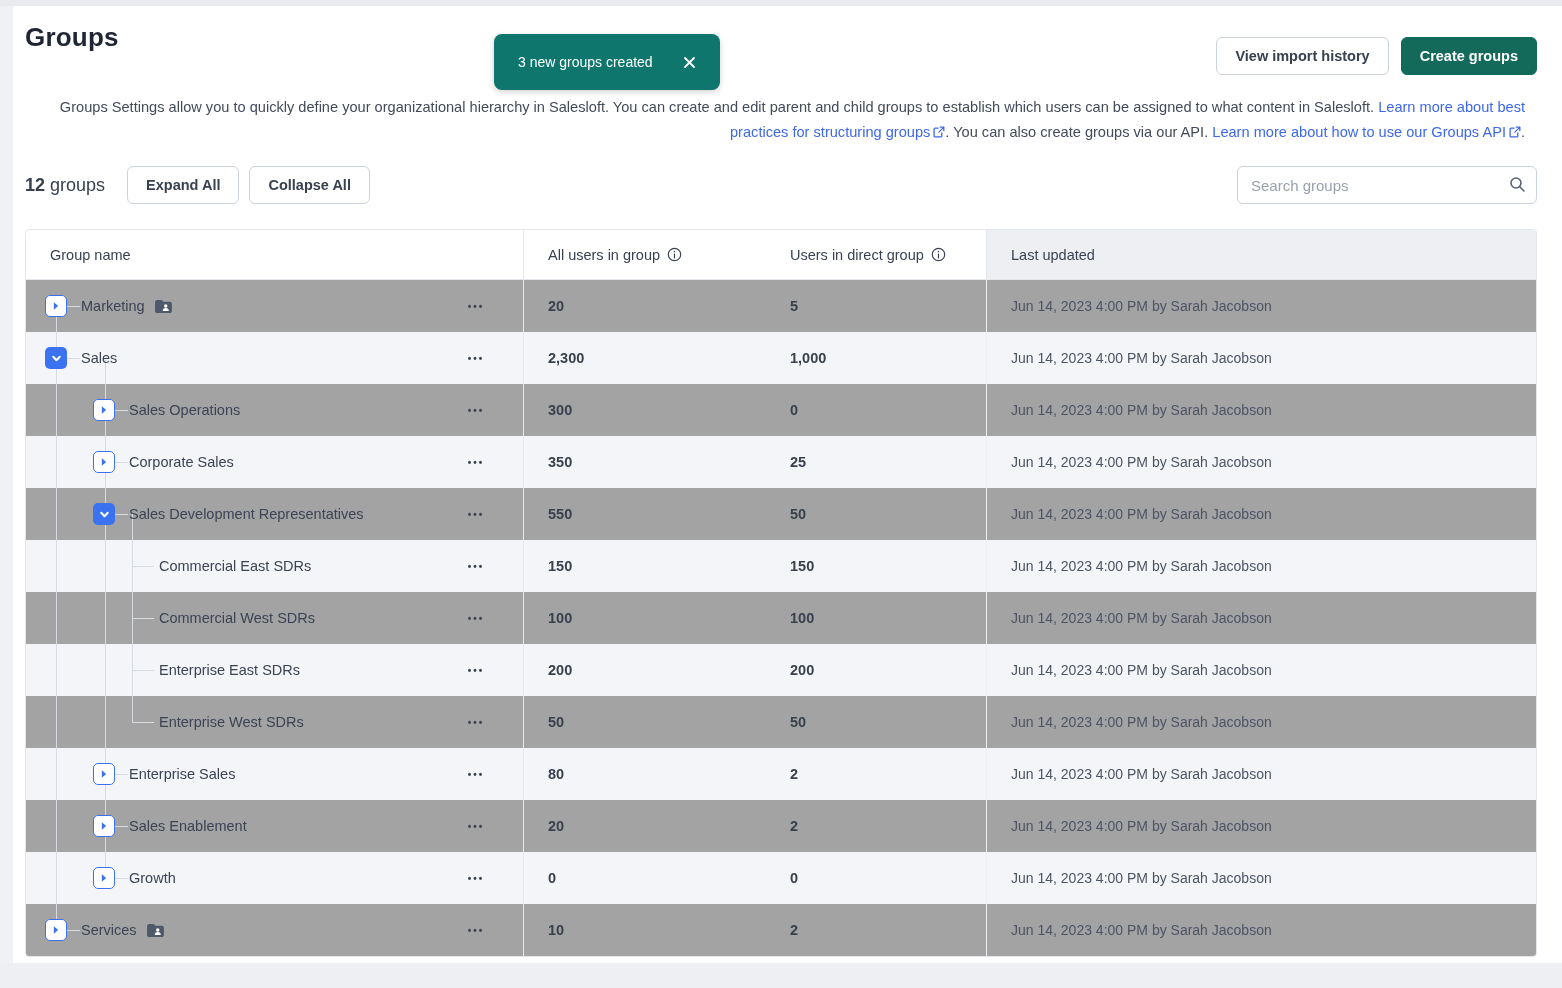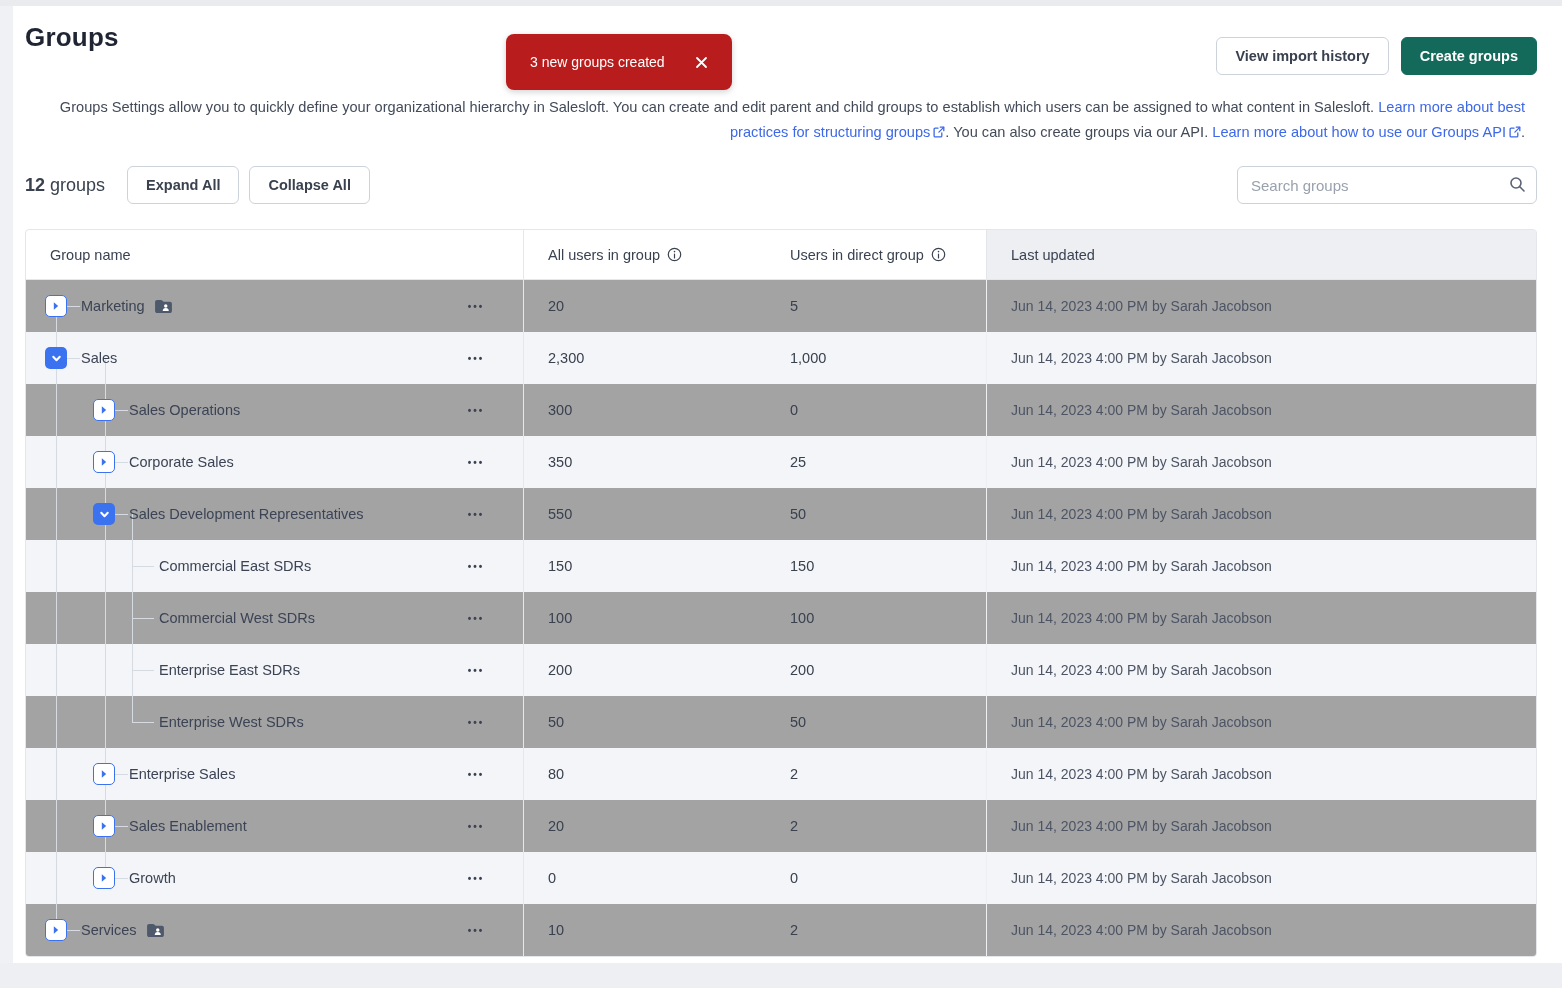--- a/index.html
+++ b/index.html
@@ -7,21 +7,21 @@
   body { position:relative; }
 
   .left-strip { position:absolute; left:0; top:0; width:13px; height:100%; background:#EFF1F4; }
   .top-band { position:absolute; left:0; top:0; width:100%; height:6px; background:#E9EBEF; }
   .footer-band { position:absolute; left:0; bottom:0; width:100%; height:25px; background:#EDEFF3; }
 
   .content { position:relative; margin:0 25px; }
 
   
   .page-title { margin-top:22px; font-size:26px; font-weight:800; color:#1F2532; letter-spacing:.2px; }
-  .toast { position:absolute; left:481px; top:12px; height:56px; background:#b91c1c; color:#fff;
+  .toast { position:absolute; left:469px; top:12px; height:56px; background:#0f766e; color:#fff;
            border-radius:8px; display:flex; align-items:center; gap:30px; padding:0 24px;
            font-size:14px; box-shadow:0 2px 6px rgba(0,0,0,.18); z-index:5; }
   .toast-close { background:none; border:none; cursor:pointer; display:flex; align-items:center; }
   .top-actions { position:absolute; right:0; top:15px; display:flex; gap:12px; }
   .btn { height:38px; padding:0 18px; border-radius:6px; border:1px solid #CDD3DB; background:#fff;
          font-family:inherit; font-size:14.5px; font-weight:700; color:#39414F; cursor:pointer; }
   .btn.primary { background:#136A5B; border-color:#136A5B; color:#fff; }
 
   
   .description { margin-top:42px; font-size:14.6px; line-height:25px; color:#434B59; max-width:1500px;text-align:right; }
@@ -48,21 +48,21 @@
   .col-all  { width:243px; flex:0 0 243px; padding-left:24px; border-left:1px solid #E4E7EC; }
   .col-direct { width:220px; flex:0 0 220px; padding-left:24px; }
   .col-updated { flex:1; padding-left:24px; }
   .thead .col-updated { background:#EDEFF3; border-left:1px solid #E2E5EA; }
   .info-icon { margin-left:7px; display:flex; align-items:center; cursor:pointer; }
 
   .row { display:flex; height:52px; background:#a3a3a3; font-size:14.5px; }
   .row.shaded { background:#F4F5F8; }
   .row .cell { display:flex; align-items:center; }
   .name-cell { width:497px; flex:0 0 497px; position:relative; padding-left:0; }
-  .num-cell { font-weight:400; color:#39404E; }
+  .num-cell { font-weight:700; color:#39404E; }
   .num-cell.all-users { width:243px; flex:0 0 243px; padding-left:24px; border-left:1px solid #E4E7EC; }
   .num-cell.direct-users { width:220px; flex:0 0 220px; padding-left:24px; }
   .date-cell { flex:1; padding-left:24px; font-size:14px; color:#4C5464; border-left:1px solid #EDEFF2; }
 
   
   .rail { position:absolute; width:1px; background:#D6DAE1; z-index:1; }
   .rail.full { top:0; bottom:0; }
   .rail.top { top:0; height:26px; }
   .rail.bottom { top:26px; bottom:0; }
   .elbow { position:absolute; height:1px; background:#D6DAE1; top:26px; left:106px; width:22px; z-index:1; }

